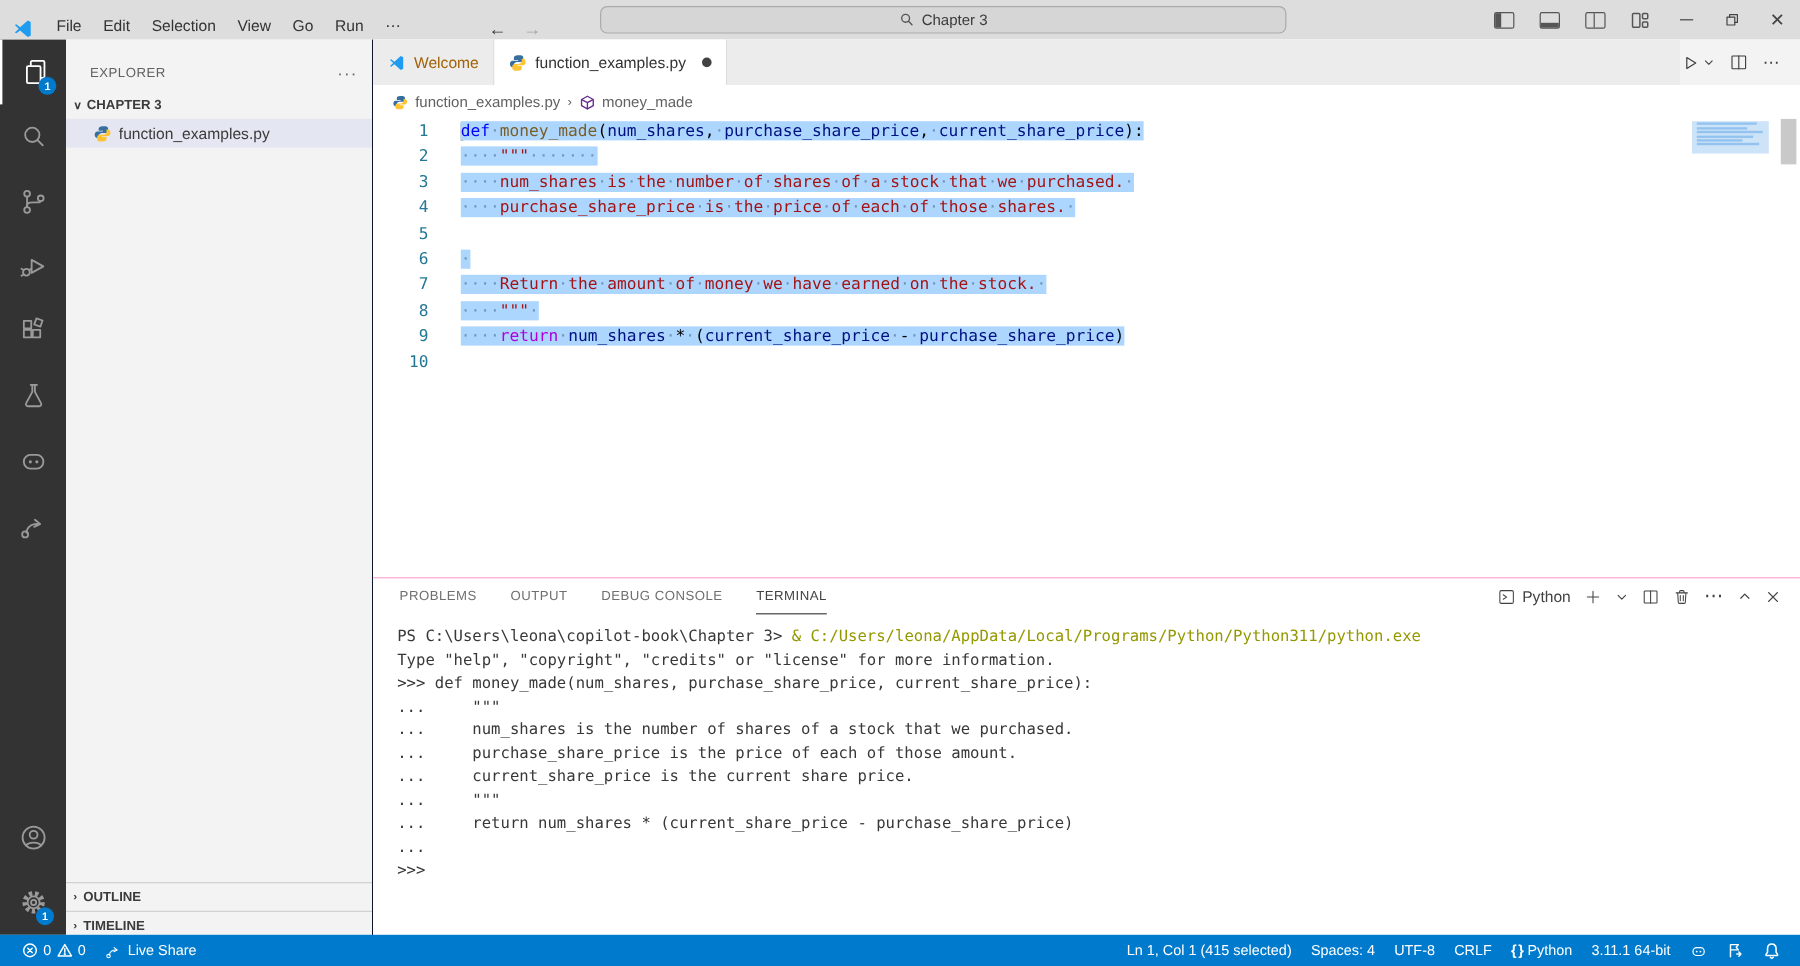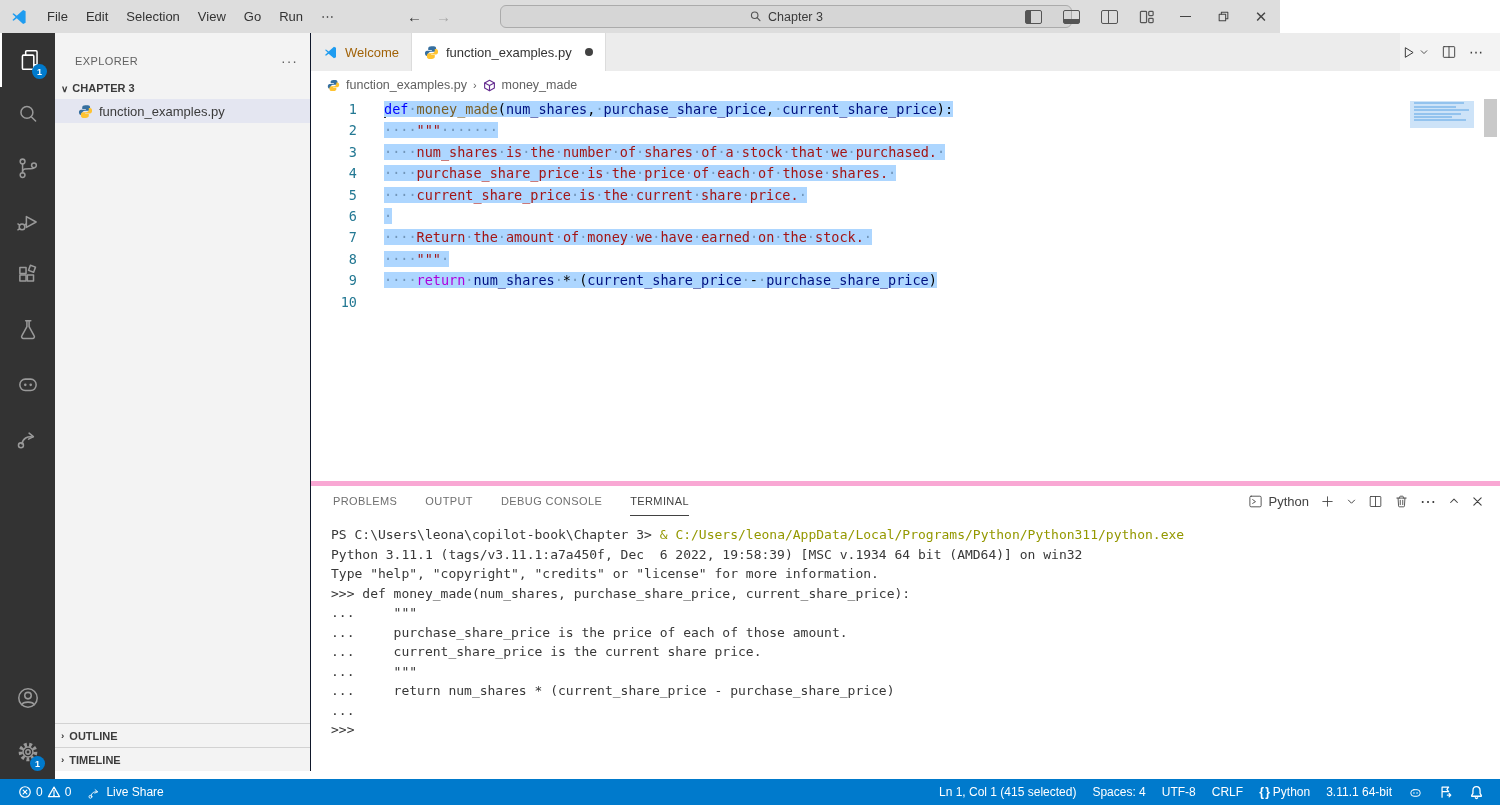--- a/index.html
+++ b/index.html
@@ -2,21 +2,21 @@
 <html><head>
 <meta charset="utf-8">
 <style>
   html,body{margin:0;padding:0;}
   body{width:1500px;height:805px;overflow:hidden;font-family:"Liberation Sans",sans-serif;background:#fff;color:#333;
        -webkit-font-smoothing:antialiased;}
   svg{display:block;}
   .ic{stroke:currentColor;fill:none;stroke-width:1.4;stroke-linecap:round;stroke-linejoin:round;}
 
   
-  .titlebar{position:absolute;left:0;top:0;width:1280px;height:33px;background:#dddddd;display:flex;align-items:center;font-size:13px;color:#333;}
+  .titlebar{position:absolute;left:0;top:0;width:1500px;height:33px;background:#dddddd;display:flex;align-items:flex-end;font-size:13px;color:#333;}
   .vscode-logo{margin:0 10px 0 10px;}
   .menu-item{padding:0 9px;height:22px;line-height:22px;border-radius:4px;cursor:default;}
   .nav-arrows{margin-left:64px;display:flex;gap:14px;font-size:15px;}
   .nav-arrows .fwd{color:#a6a6a6;}
   .cmd-center{position:absolute;left:500px;top:5px;width:570px;height:21px;background:#d6d6d6;border:1px solid #ababab;border-radius:6px;
       display:flex;align-items:center;justify-content:center;gap:6px;color:#3b3b3b;font-size:12.5px;}
   .win-controls{position:absolute;right:0;top:0;height:33px;display:flex;align-items:center;}
   .wc{width:38px;height:33px;display:flex;align-items:center;justify-content:center;color:#444;}
   .lay{width:15px;height:12px;border:1.3px solid #555;border-radius:2px;position:relative;}
   .lay .fillL{position:absolute;left:0;top:0;bottom:0;width:5px;background:#555;}
@@ -25,21 +25,21 @@
 
   
   .activitybar{position:absolute;left:0;top:33px;bottom:26px;width:55px;background:#333333;}
   .ab-item{width:55px;height:54px;display:flex;align-items:center;justify-content:center;color:#9a9a9a;position:relative;}
   .ab-item.active{color:#ffffff;border-left:2px solid #ffffff;}
   .ab-badge{position:absolute;right:10px;bottom:8px;min-width:15px;height:15px;border-radius:50%;background:#007acc;color:#fff;
       font-size:9px;display:flex;align-items:center;justify-content:center;font-weight:bold;}
   .ab-bottom{position:absolute;bottom:0;left:0;width:55px;}
 
   
-  .sidebar{position:absolute;left:55px;top:33px;bottom:34px;width:255px;background:#f3f3f3;border-right:1px solid #0f172a;}
+  .sidebar{position:absolute;left:55px;top:33px;bottom:22px;width:255px;background:#f3f3f3;border-right:1px solid #0f172a;}
   .side-header{height:44px;display:flex;align-items:center;padding:12px 12px 0 20px;font-size:11px;color:#616161;letter-spacing:.4px;box-sizing:border-box;}
   .side-header .more{margin-left:auto;font-size:14px;color:#616161;letter-spacing:1px;}
   .tree-section{height:22px;display:flex;align-items:center;gap:4px;padding-left:6px;font-size:11px;font-weight:bold;color:#3b3b3b;}
   .chev{font-size:10px;color:#3b3b3b;transform:scaleY(.9);}
   .file-row{height:24px;display:flex;align-items:center;gap:6px;padding-left:23px;font-size:13px;color:#3b3b3b;}
   .file-row.selected{background:#e4e6f1;}
   .bottom-sections{position:absolute;left:0;right:0;bottom:0;}
   .bottom-sec{height:23px;display:flex;align-items:center;gap:5px;padding-left:6px;font-size:11px;font-weight:bold;color:#3b3b3b;
       border-top:1px solid rgba(97,97,97,.22);background:#f3f3f3;}
 
@@ -62,21 +62,21 @@
   .ltext{margin-left:27px;}
   .sel{background:#add6ff;}
   .kw{color:#0000ff;} .fn{color:#795e26;} .var{color:#001080;} .pn{color:#000000;} .str{color:#a31515;} .ctrl{color:#af00db;}
   .ws{color:rgba(55,85,115,.5);}
   .caret{display:inline-block;width:1.5px;height:15px;background:#333;vertical-align:middle;margin-right:-1.5px;}
   .minimap{position:absolute;right:26px;top:2px;width:64px;height:27px;background:#cde3f8;}
   .minimap div{background:#93c3ee;height:2px;margin:1.4px 2px 0 4px;}
   .vscroll{position:absolute;right:3px;top:0;width:13px;height:38px;background:rgba(100,100,100,.35);}
 
   
-  .panel{position:absolute;left:0;right:0;bottom:0;height:298px;background:#fff;border-top:5px solid #f9a8d4;box-sizing:border-box;}
+  .panel{position:absolute;left:0;right:0;bottom:0;height:298px;background:#fff;border-top:1px solid #f9a8d4;box-sizing:border-box;}
   .panel-header{height:30px;display:flex;align-items:center;padding-left:22px;}
   .panel-tab{font-size:11px;letter-spacing:.4px;color:#6f6f6f;margin-right:28px;height:30px;display:flex;align-items:center;box-sizing:border-box;}
   .panel-tab.active{color:#424242;border-bottom:1px solid #424242;}
   .panel-actions{margin-left:auto;display:flex;align-items:center;gap:11px;padding-right:16px;color:#424242;}
   .launch-profile{display:flex;align-items:center;gap:6px;font-size:13px;color:#424242;}
   .terminal{position:absolute;left:0;right:0;top:30px;bottom:0;padding:9px 0 12px 20px;font-family:"DejaVu Sans Mono",monospace;
       font-size:13px;color:#383838;overflow:hidden;}
   .tline{height:19.55px;line-height:19.55px;white-space:pre;}
   .path{color:#949800;}
 
@@ -305,21 +305,21 @@
       </svg>
     <span>money_made</span>
   </div>
 
   <div class="code">
     <div>
         <div class="code-line"><div class="gutter">1</div><div class="ltext"><span class="caret"></span><span class="sel"><span class="kw">def</span><span class="pn"><span class="ws">·</span></span><span class="fn">money_made</span><span class="pn">(</span><span class="var">num_shares</span><span class="pn">,<span class="ws">·</span></span><span class="var">purchase_share_price</span><span class="pn">,<span class="ws">·</span></span><span class="var">current_share_price</span><span class="pn">):</span></span></div></div>
         <div class="code-line"><div class="gutter">2</div><div class="ltext"><span class="sel"><span class="str"><span class="ws">····</span>"""</span><span class="ws">·······</span></span></div></div>
         <div class="code-line"><div class="gutter">3</div><div class="ltext"><span class="sel"><span class="str"><span class="ws">····</span>num_shares<span class="ws">·</span>is<span class="ws">·</span>the<span class="ws">·</span>number<span class="ws">·</span>of<span class="ws">·</span>shares<span class="ws">·</span>of<span class="ws">·</span>a<span class="ws">·</span>stock<span class="ws">·</span>that<span class="ws">·</span>we<span class="ws">·</span>purchased.</span><span class="ws">·</span></span></div></div>
         <div class="code-line"><div class="gutter">4</div><div class="ltext"><span class="sel"><span class="str"><span class="ws">····</span>purchase_share_price<span class="ws">·</span>is<span class="ws">·</span>the<span class="ws">·</span>price<span class="ws">·</span>of<span class="ws">·</span>each<span class="ws">·</span>of<span class="ws">·</span>those<span class="ws">·</span>shares.</span><span class="ws">·</span></span></div></div>
-        <div class="code-line"><div class="gutter">5</div><div class="ltext"><span class="sel"><span class="str"><span class="ws">····</span>current_share_price<span class="ws">·</span>is<span class="ws">·</span>the<span class="ws">·</span>current<span class="ws">·</span>share<span class="ws">·</span>price.</span><span class="ws">·</span></span></div></div>
+        <div class="code-line"><div class="gutter">5</div></div>
         <div class="code-line"><div class="gutter">6</div><div class="ltext"><span class="sel"><span class="ws">·</span></span></div></div>
         <div class="code-line"><div class="gutter">7</div><div class="ltext"><span class="sel"><span class="str"><span class="ws">····</span>Return<span class="ws">·</span>the<span class="ws">·</span>amount<span class="ws">·</span>of<span class="ws">·</span>money<span class="ws">·</span>we<span class="ws">·</span>have<span class="ws">·</span>earned<span class="ws">·</span>on<span class="ws">·</span>the<span class="ws">·</span>stock.</span><span class="ws">·</span></span></div></div>
         <div class="code-line"><div class="gutter">8</div><div class="ltext"><span class="sel"><span class="str"><span class="ws">····</span>"""</span><span class="ws">·</span></span></div></div>
         <div class="code-line"><div class="gutter">9</div><div class="ltext"><span class="sel"><span class="pn"><span class="ws">····</span></span><span class="ctrl">return</span><span class="pn"><span class="ws">·</span></span><span class="var">num_shares</span><span class="pn"><span class="ws">·</span>*<span class="ws">·</span>(</span><span class="var">current_share_price</span><span class="pn"><span class="ws">·</span>-<span class="ws">·</span></span><span class="var">purchase_share_price</span><span class="pn">)</span></span></div></div>
         <div class="code-line"><div class="gutter">10</div><div class="ltext"><span></span></div></div>
       </div>
     <div class="minimap">
       <div style="width:50px"></div>
         <div style="width:42px"></div>
         <div style="width:55px"></div>
@@ -373,24 +373,24 @@
           </span>
         <span>
             <svg class="ic" width="13" height="13" viewBox="0 0 16 16">
               <path d="M3.5 3.5l9 9M12.5 3.5l-9 9"></path>
             </svg>
           </span>
       </div>
     </div>
     <div class="terminal">
         <div class="tline"><span>PS C:\Users\leona\copilot-book\Chapter 3&gt; </span><span class="path">&amp; C:/Users/leona/AppData/Local/Programs/Python/Python311/python.exe</span></div>
-        <div class="tline"><span>Python 3.11.1 (tags/v3.11.1:a7a450f, Dec  6 2022, 19:58:39) [MSC v.1934 64 bit (AMD64)] on win32</span></div>
         <div class="tline"><span>Type "help", "copyright", "credits" or "license" for more information.</span></div>
         <div class="tline"><span>&gt;&gt;&gt; def money_made(num_shares, purchase_share_price, current_share_price):</span></div>
         <div class="tline"><span>...     """</span></div>
+        <div class="tline"><span>...     num_shares is the number of shares of a stock that we purchased.</span></div>
         <div class="tline"><span>...     purchase_share_price is the price of each of those amount.</span></div>
         <div class="tline"><span>...     current_share_price is the current share price.</span></div>
         <div class="tline"><span>...     """</span></div>
         <div class="tline"><span>...     return num_shares * (current_share_price - purchase_share_price)</span></div>
         <div class="tline"><span>...</span></div>
         <div class="tline"><span>&gt;&gt;&gt;</span></div>
       </div>
   </div>
 </div>
 

